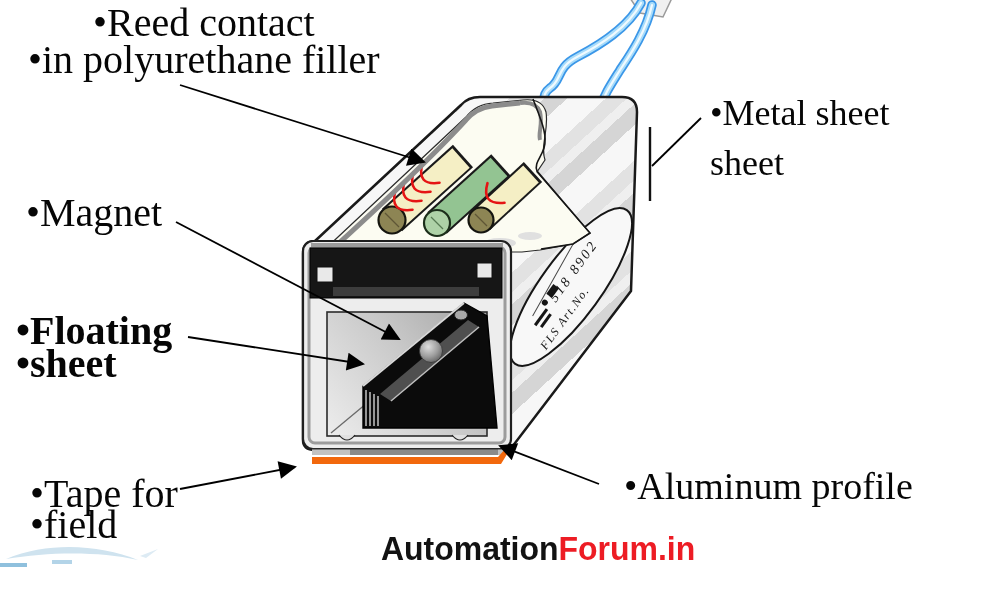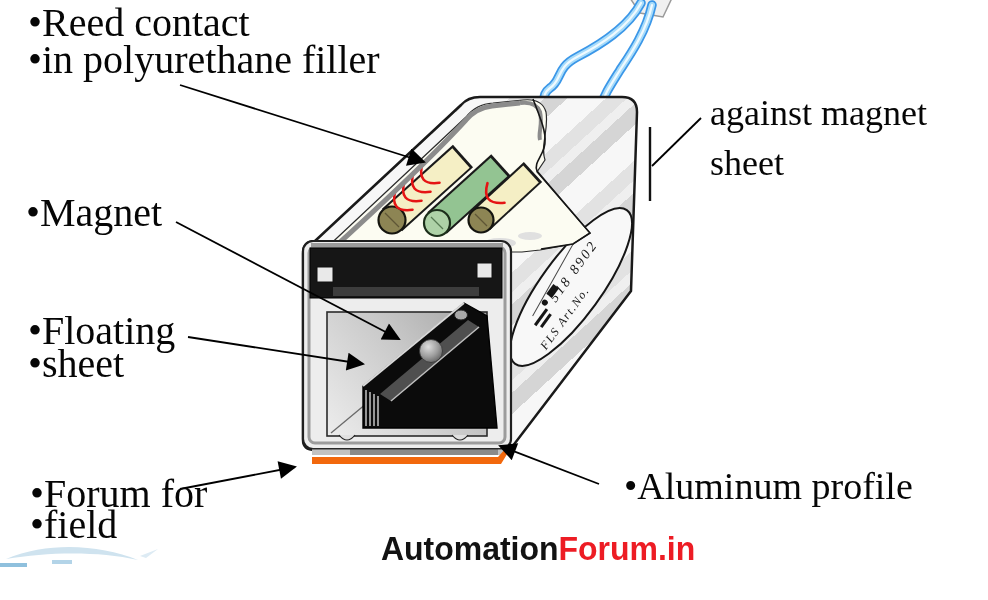--- a/index.html
+++ b/index.html
@@ -1,22 +1,22 @@
 <!DOCTYPE html>
 <html><head>
 <meta charset="utf-8">
 <style>
   html,body{margin:0;padding:0;background:#fff;}
   .stage{position:relative;width:988px;height:600px;background:#ffffff;overflow:hidden;
          font-family:"Liberation Serif",serif;}
   .stage svg{position:absolute;left:0;top:0;}
   .lbl{position:absolute;color:#060606;font-size:40px;line-height:37px;white-space:nowrap;}
-  #lbl-reed{left:28px;top:4px;}
+  #lbl-reed{left:28px;top:4px;text-align:center;}
   #lbl-magnet{left:26px;top:194px;}
-  #lbl-floating{left:28px;top:314px;line-height:33px;}
+  #lbl-floating{left:16px;top:314px;line-height:33px;font-weight:bold;}
   #lbl-tape{left:30px;top:478px;line-height:31px;}
   #lbl-metal{left:710px;top:88px;font-size:36px;line-height:50px;}
   #lbl-aluminum{left:593px;top:468px;font-size:38px;margin-left:31px;}
   #watermark{position:absolute;left:381px;top:529px;font-family:"Liberation Sans",sans-serif;
              font-weight:700;font-size:34px;transform:scaleX(.94);transform-origin:left top;
              white-space:nowrap;}
   #watermark .wm-black{color:#121212;}
   #watermark .wm-red{color:#ed1c24;}
 </style>
 </head>
@@ -189,26 +189,26 @@
 </div>
 
 <div class="lbl" id="lbl-magnet">•Magnet</div>
 
 <div class="lbl" id="lbl-floating">
   <div>•Floating</div>
   <div>•sheet</div>
 </div>
 
 <div class="lbl" id="lbl-tape">
-  <div>•Forum for</div>
+  <div>•Tape for</div>
   <div>•field</div>
 </div>
 
 <div class="lbl" id="lbl-metal">
-  <div>against magnet</div>
+  <div>•Metal sheet</div>
   <div>sheet</div>
 </div>
 
 <div class="lbl" id="lbl-aluminum">•Aluminum profile</div>
 
 <div id="watermark">
   <span class="wm-black">Automation</span><span class="wm-red">Forum.in</span>
 </div>
 
 </div>

